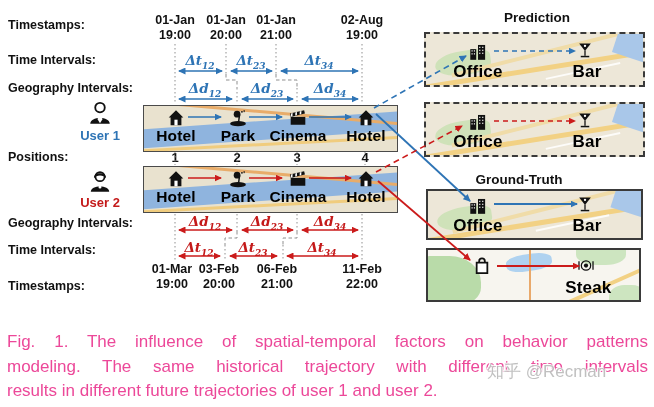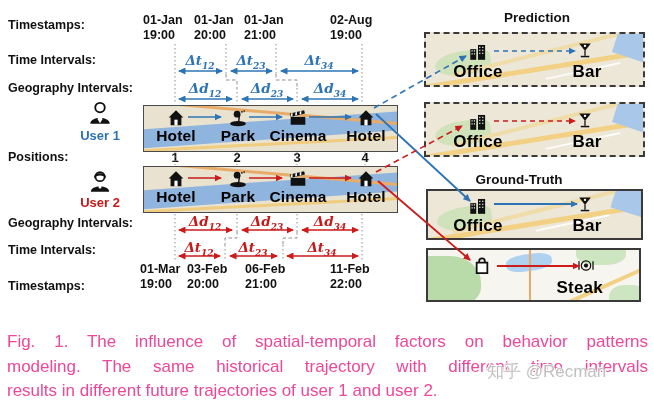--- a/index.html
+++ b/index.html
@@ -1,29 +1,29 @@
 <!DOCTYPE html>
 <html><head>
 <meta charset="utf-8">
 <style>
   html,body{margin:0;padding:0;background:#fff;}
   .stage{position:relative;width:654px;height:407px;background:#fff;
          font-family:"Liberation Sans",sans-serif;overflow:hidden;}
   .al{position:absolute;white-space:nowrap;}
   .lbl{font-weight:bold;font-size:12.5px;color:#111;}
-  .ts{font-weight:bold;font-size:12.5px;color:#111;text-align:left;line-height:15px;width:64px;transform:translateX(-50%);}
+  .ts{font-weight:bold;font-size:12.5px;color:#111;text-align:center;line-height:15px;width:64px;transform:translateX(-50%);}
   .num{font-weight:bold;font-size:13px;color:#111;transform:translateX(-50%);}
   .iv{font-family:"DejaVu Serif",serif;font-style:italic;font-weight:bold;font-size:13.5px;transform:translateX(-50%);line-height:13px;}
   .iv sub{font-size:9px;}
   .blue{color:#2E74B5;}
   .red{color:#C41A1A;}
   .title{font-weight:bold;font-size:13.5px;color:#111;text-align:center;width:160px;}
   .userlbl{font-weight:bold;font-size:13px;transform:translateX(-50%);}
 
-  .strip{position:absolute;overflow:hidden;}
+  .strip{position:absolute;overflow:hidden;text-align:right;}
   .mapT{width:253px;height:45px;border:1.5px solid #4a4a4a;background:#E9E2CF;}
   .pstrip{width:217px;height:51px;border:2px dashed #3a3a3a;background:#EDE7D8;}
   .gstrip{border:2px solid #3a3a3a;background:#EDE7D8;}
   .gt1{width:213px;height:47px;}
   .gt2{width:211px;height:50px;background:#F7F5EF;}
   .dec{position:absolute;}
   .riverT{left:-8px;width:110%;height:42%;top:30%;background:#8FB4DE;transform:rotate(-4deg);}
   .roadT1{left:-8px;width:115%;height:3px;background:#E8AC6A;top:13%;transform:rotate(5deg);}
   .roadT2{left:-8px;width:115%;height:3px;background:#F0CC7E;top:80%;transform:rotate(-3deg);}
   .ygroad1{left:-12px;width:130%;height:5px;background:#F2D184;top:58%;transform:rotate(-9deg);}

